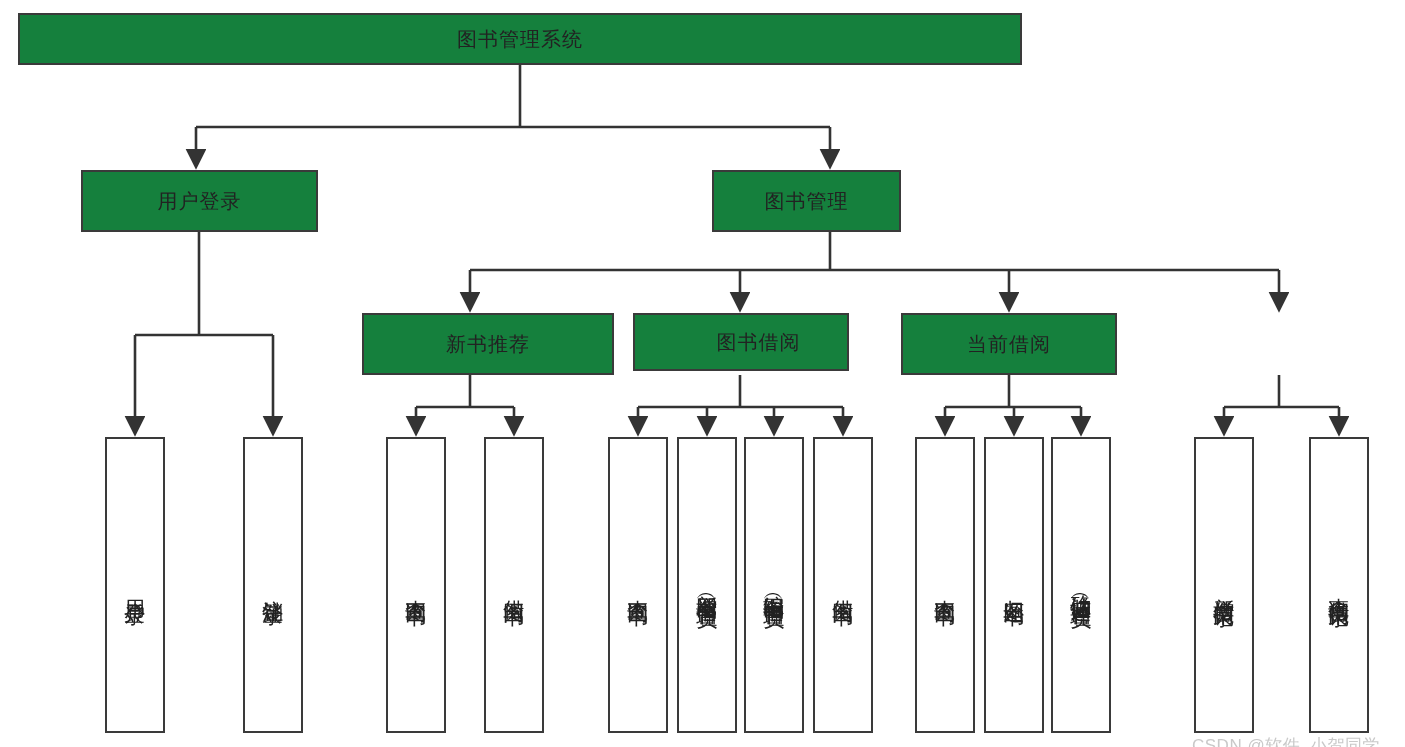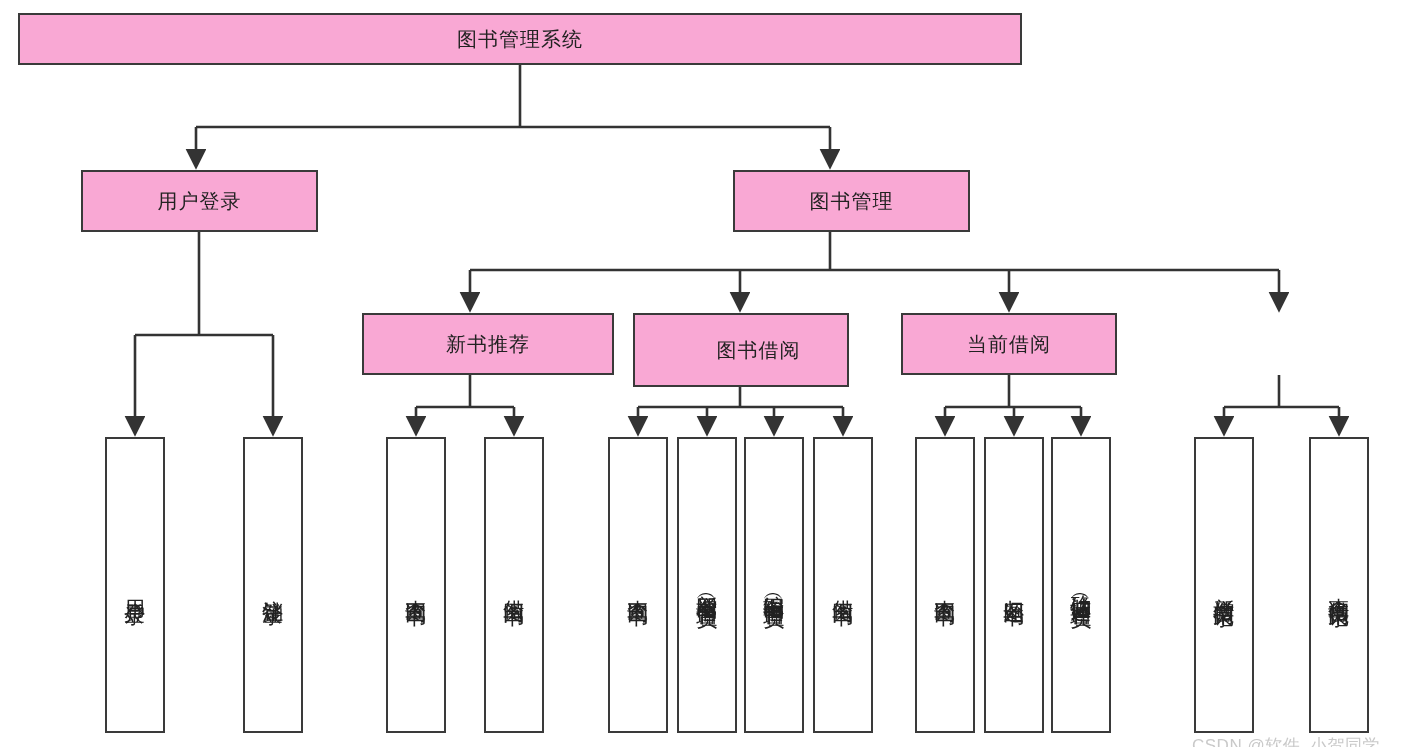--- a/index.html
+++ b/index.html
@@ -1,20 +1,20 @@
 <!DOCTYPE html>
 <html><head>
 <meta charset="utf-8">
 <style>
   html,body{margin:0;padding:0;background:#ffffff;}
   body{width:1405px;height:747px;overflow:hidden;
        font-family:"Liberation Sans","DejaVu Sans",sans-serif;}
   #stage{position:relative;width:1405px;height:747px;background:#fff;}
   svg.layer{position:absolute;left:0;top:0;width:1405px;height:747px;}
-  .nodebox{position:absolute;box-sizing:border-box;background:#f9a8d4;
+  .nodebox{position:absolute;box-sizing:border-box;background:#15803d;
            border:2px solid #3a3a3a;display:flex;align-items:center;
            justify-content:center;}
   .nodebox .lbl{color:#222222;font-size:20px;line-height:1.25;
                 letter-spacing:1px;white-space:nowrap;}
   .leafbox{position:absolute;box-sizing:border-box;background:#ffffff;
            border:2px solid #3a3a3a;display:flex;align-items:center;
            justify-content:center;padding-top:4px;}
   .leafbox .lbl{color:#222222;font-size:21px;line-height:1.22;
                 letter-spacing:2px;
                 writing-mode:vertical-rl;text-orientation:upright;
@@ -77,28 +77,28 @@
     </g>
   </svg>
 
   <div class="nodebox" style="left:18px;top:13px;width:1004px;height:52px;">
     <span class="lbl">图书管理系统</span>
   </div>
 
   <div class="nodebox" style="left:81px;top:170px;width:237px;height:62px;">
     <span class="lbl">用户登录</span>
   </div>
-  <div class="nodebox" style="left:733px;top:170px;width:237px;height:62px;">
+  <div class="nodebox" style="left:712px;top:170px;width:189px;height:62px;">
     <span class="lbl">图书管理</span>
   </div>
 
   <div class="nodebox" style="left:362px;top:313px;width:252px;height:62px;">
     <span class="lbl">新书推荐</span>
   </div>
-  <div class="nodebox" style="left:633px;top:313px;width:216px;height:74px;padding-left:35px;">
+  <div class="nodebox" style="left:633px;top:313px;width:216px;height:58px;padding-left:35px;">
     <span class="lbl">图书借阅</span>
   </div>
   <div class="nodebox" style="left:901px;top:313px;width:216px;height:62px;">
     <span class="lbl">当前借阅</span>
   </div>
 
   <div class="leafbox" style="left:105px;top:437px;width:60px;height:296px;">
     <span class="lbl">用户登录</span>
   </div>
   <div class="leafbox" style="left:243px;top:437px;width:60px;height:296px;">

